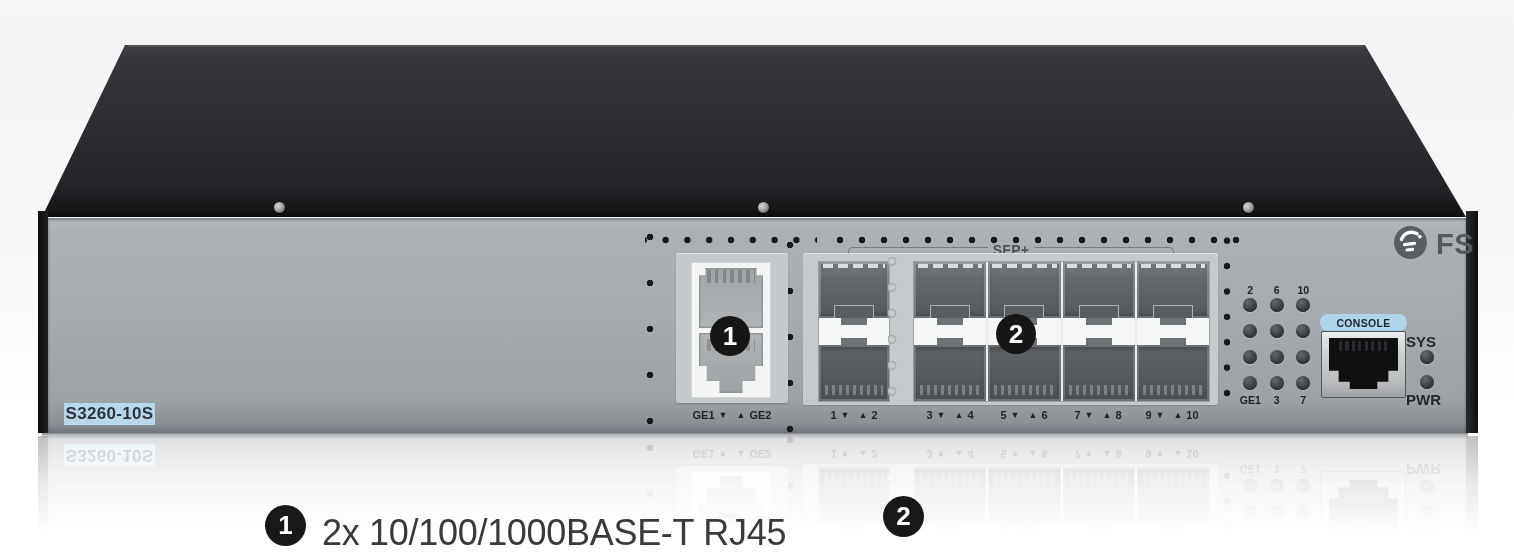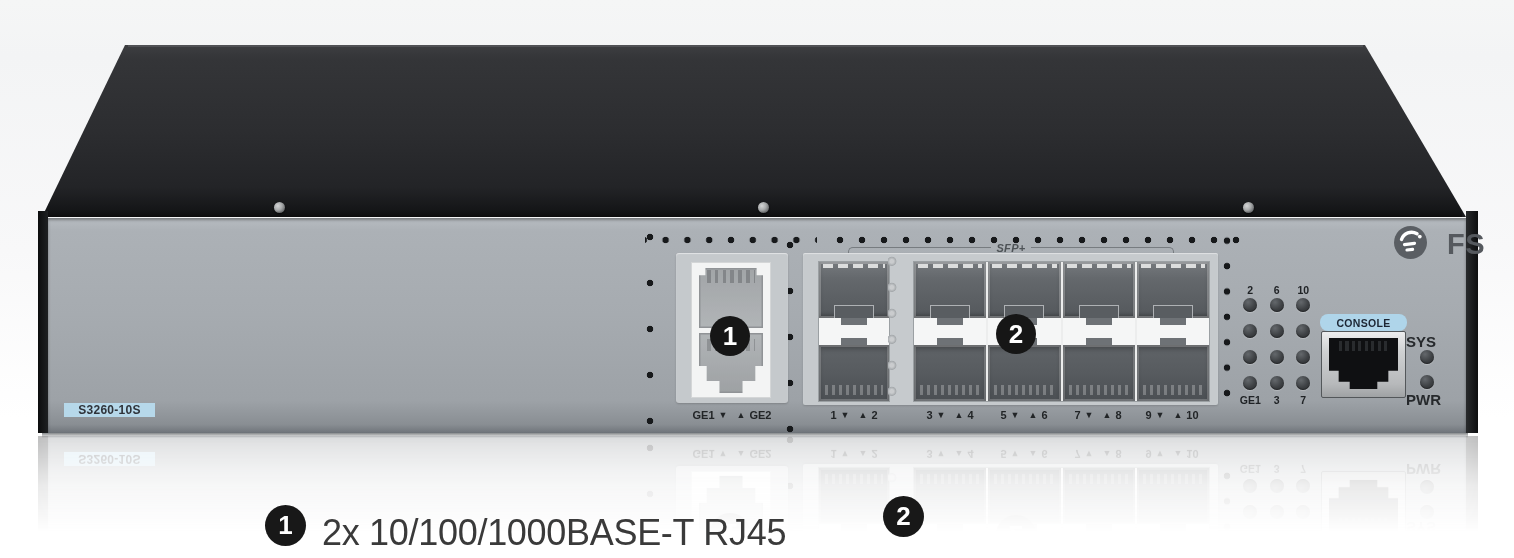--- a/index.html
+++ b/index.html
@@ -72,21 +72,21 @@
 
   
   .sfp-block { position:absolute; left:755px; top:35px; width:415px; height:152px;
     background:#c6cacd; border-radius:2px;
     box-shadow:inset 0 1px 1px rgba(255,255,255,.45), 0 1px 2px rgba(0,0,0,.15); }
   .sfp-bracket { position:absolute; left:800px; top:29px; width:326px; height:10px;
     display:flex; align-items:flex-start; color:#4e5357; }
   .sfp-bracket i { flex:1; height:6px; border-top:1.5px solid #777c80; }
   .sfp-bracket i.l { border-left:1.5px solid #777c80; border-top-left-radius:5px; }
   .sfp-bracket i.r { border-right:1.5px solid #777c80; border-top-right-radius:5px; }
-  .sfp-bracket .blabel { font-size:11px; font-weight:bold; padding:0 5px; margin-top:-5px; letter-spacing:.3px;font-style:italic; }
+  .sfp-bracket .blabel { font-size:14px; font-weight:bold; padding:0 5px; margin-top:-5px; letter-spacing:.3px; }
 
   .cage { box-sizing:border-box; display:flex; flex-direction:column; background:#5b5f63; }
   .cage-first { position:absolute; left:15px; top:8px; width:72px; height:141px; border:1px solid #9ba0a3; }
   .cage-group { position:absolute; left:110px; top:8px; width:297px; height:141px;
     display:flex; gap:2px; background:#eceded; border:1px solid #9ba0a3; box-sizing:border-box; }
   .cage-group .cage { flex:1; }
   .cage-top { height:56px; position:relative;
     background:linear-gradient(180deg,#75797d 0%,#64686c 30%,#54585c 100%);
     box-shadow:inset 0 0 0 2px rgba(240,240,240,.28), inset 0 -3px 4px rgba(0,0,0,.3); }
   .cage-top::before { content:""; position:absolute; top:2px; left:4px; right:4px; height:4px; opacity:.9;
@@ -136,24 +136,24 @@
     clip-path:polygon(0 0,100% 0,100% 64%,86% 64%,86% 86%,70% 86%,70% 100%,30% 100%,30% 86%,14% 86%,14% 64%,0 64%); }
   .console-jack::before { content:""; position:absolute; top:3px; left:14%; right:14%; height:10px; opacity:.7;
     background:repeating-linear-gradient(90deg,#34373a 0 3px,rgba(0,0,0,0) 3px 6.5px); }
   .sys-label,.pwr-label { position:absolute; left:1358px; width:44px; text-align:left;
     font-size:15px; font-weight:bold; color:#26292c; }
   .sys-label { top:115px; } .pwr-label { top:173px; }
   .status-led { position:absolute; left:1372px; }
   .status-led.sys { top:132px; } .status-led.pwr { top:157px; }
 
   
-  .model-label { position:absolute; left:16px; top:185px; width:91px; height:14px;
-    background:#b6d8ea; color:#2f333a; font-size:12px; font-weight:bold; letter-spacing:.3px;
+  .model-label { position:absolute; left:16px; top:185px; width:91px; height:22px;
+    background:#b6d8ea; color:#2f333a; font-size:17px; font-weight:bold; letter-spacing:.3px;
     display:flex; align-items:center; justify-content:center; }
-  .brand { position:absolute; left:1346px; top:8px; display:flex; align-items:center; gap:20px;text-align:right; }
+  .brand { position:absolute; left:1346px; top:8px; display:flex; align-items:center; gap:9px;text-align:right; }
   .brand-text { font-size:29px; font-weight:bold; color:#55595e; letter-spacing:.5px; }
 
   
   .reflection { position:absolute; left:38px; top:436px; width:1440px; height:122px; overflow:hidden;
     opacity:.30; filter:blur(.6px); pointer-events:none;
     -webkit-mask-image:linear-gradient(180deg,rgba(0,0,0,.9) 0%,rgba(0,0,0,.3) 40%,rgba(0,0,0,0) 80%);
     mask-image:linear-gradient(180deg,rgba(0,0,0,.9) 0%,rgba(0,0,0,.3) 40%,rgba(0,0,0,0) 80%); }
   .reflection .device { left:0; top:0; transform:scaleY(-1); }
 
   

